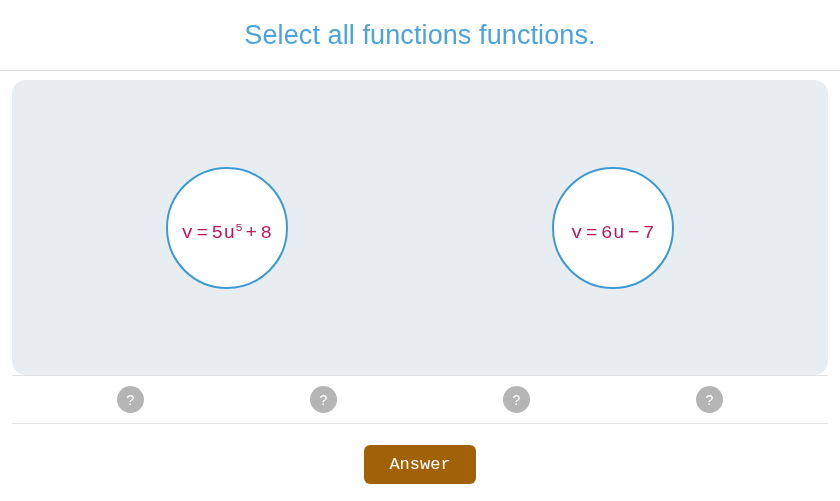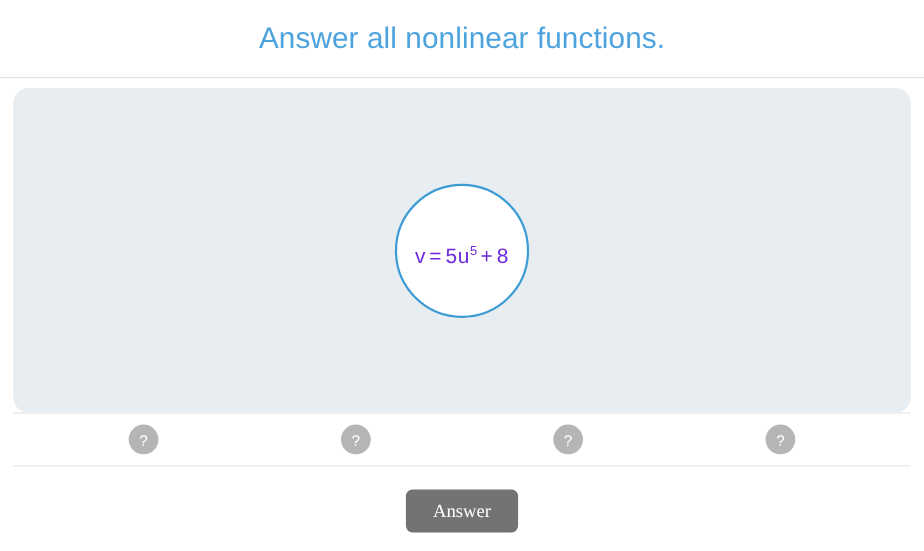--- a/index.html
+++ b/index.html
@@ -71,22 +71,22 @@
     background: #ffffff;
     border: 2.5px solid #3d9bd4;
     display: flex;
     align-items: center;
     justify-content: center;
     box-sizing: border-box;
     cursor: pointer;
     flex: 0 0 auto;
   }
   .formula {
-    color: #6d28d9;
-    font-family: Liberation Sans, sans-serif;
+    color: #be185d;
+    font-family: Liberation Mono, monospace;
     font-size: 19px;
     white-space: nowrap;
     line-height: 1;
     letter-spacing: 0.6px;
     margin-top: 12px;
   }
   .formula sup {
     font-size: 0.62em;
     vertical-align: super;
     line-height: 0;
@@ -122,47 +122,50 @@
   }
 
   
   .answer-wrap {
     display: flex;
     justify-content: center;
     align-items: center;
     padding-top: 21px;
   }
   .answer-btn {
-    background: #737373;
+    background: #a16207;
     color: #ffffff;
     border: none;
     border-radius: 6px;
     font-size: 17px;
-    font-family: Liberation Serif, serif;
+    font-family: Liberation Mono, monospace;
     padding: 11px 25px;
     cursor: pointer;
     line-height: 1;
   }
 </style>
 </head>
 <body>
 
 <div class="title-bar">
-  <div class="title-text">Answer all nonlinear functions.</div>
+  <div class="title-text">Select all functions functions.</div>
 </div>
 <div class="divider"></div>
 
 <div class="panel-wrap">
   <div class="panel">
     <div class="circle-row">
 
       <div class="choice-circle">
         <span class="formula"><span>v</span><span class="op">=</span><span>5u</span><sup>5</sup><span class="op">+</span><span>8</span></span>
       </div>
 
+      <div class="choice-circle">
+        <span class="formula"><span>v</span><span class="op">=</span><span>6u</span><span class="op">−</span><span>7</span></span>
+      </div>
 
 
 
     </div>
   </div>
 </div>
 
 <div class="divider inset"></div>
 <div class="hint-row">
   <div class="hint-btn">?</div>

